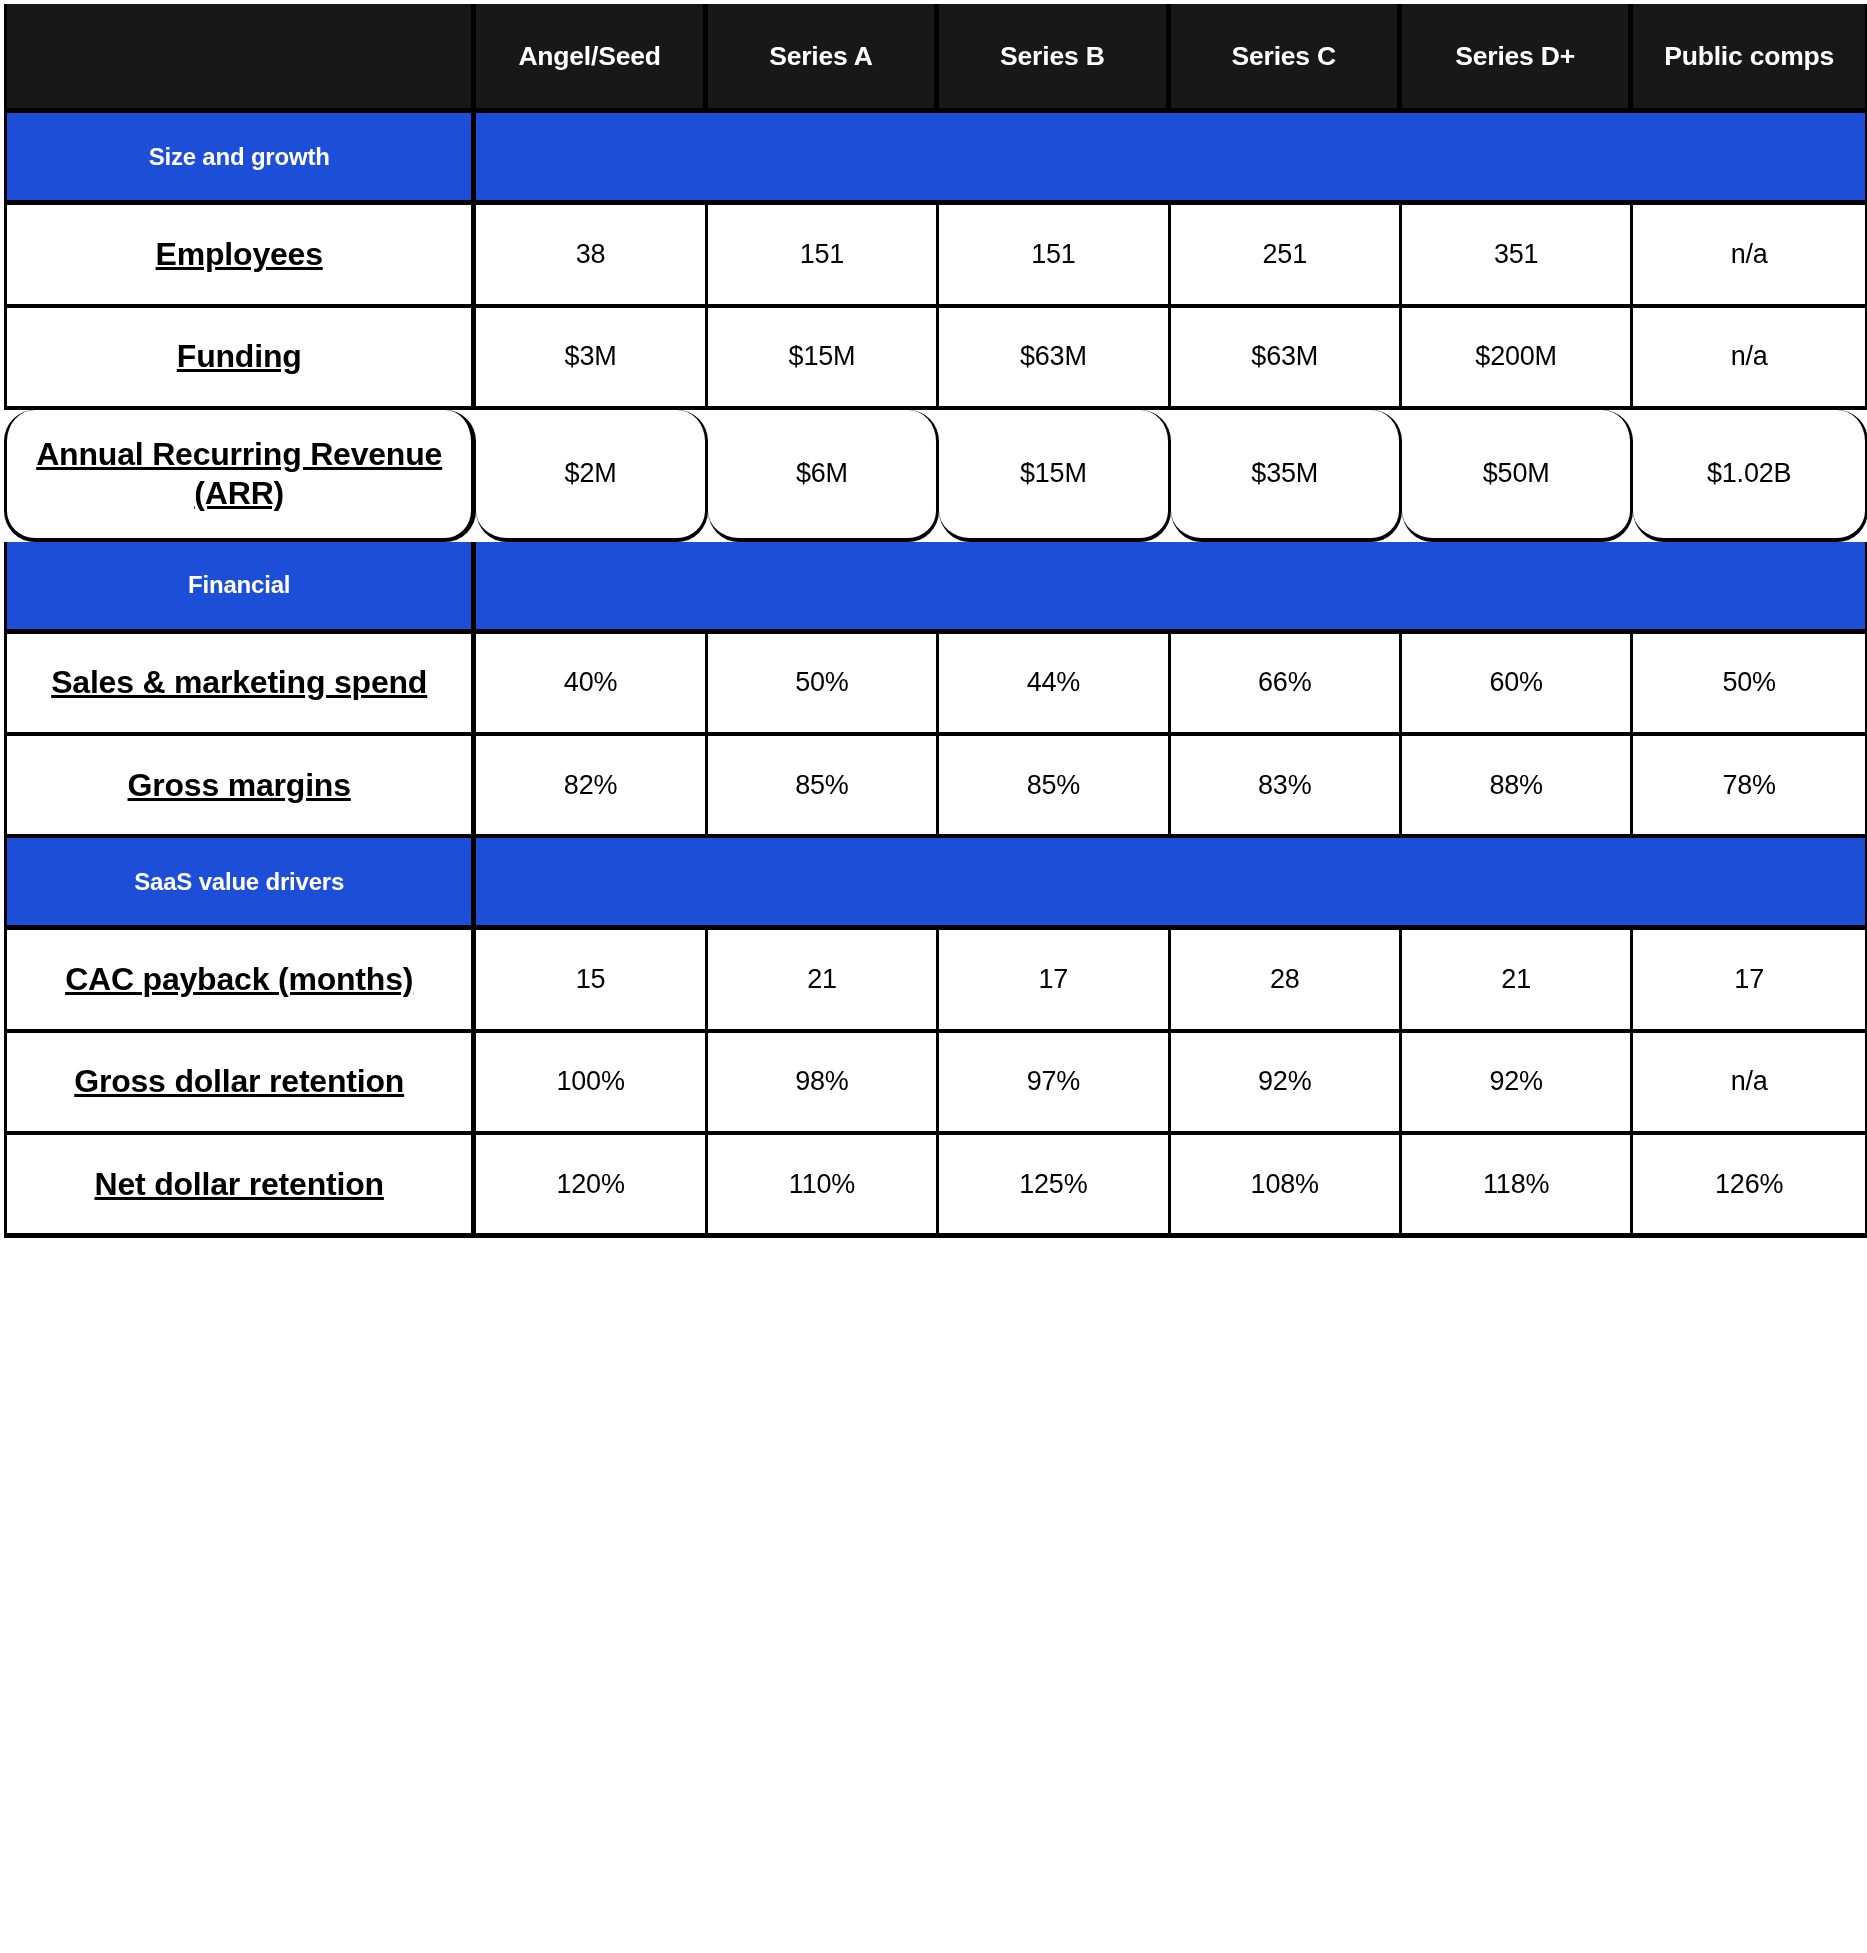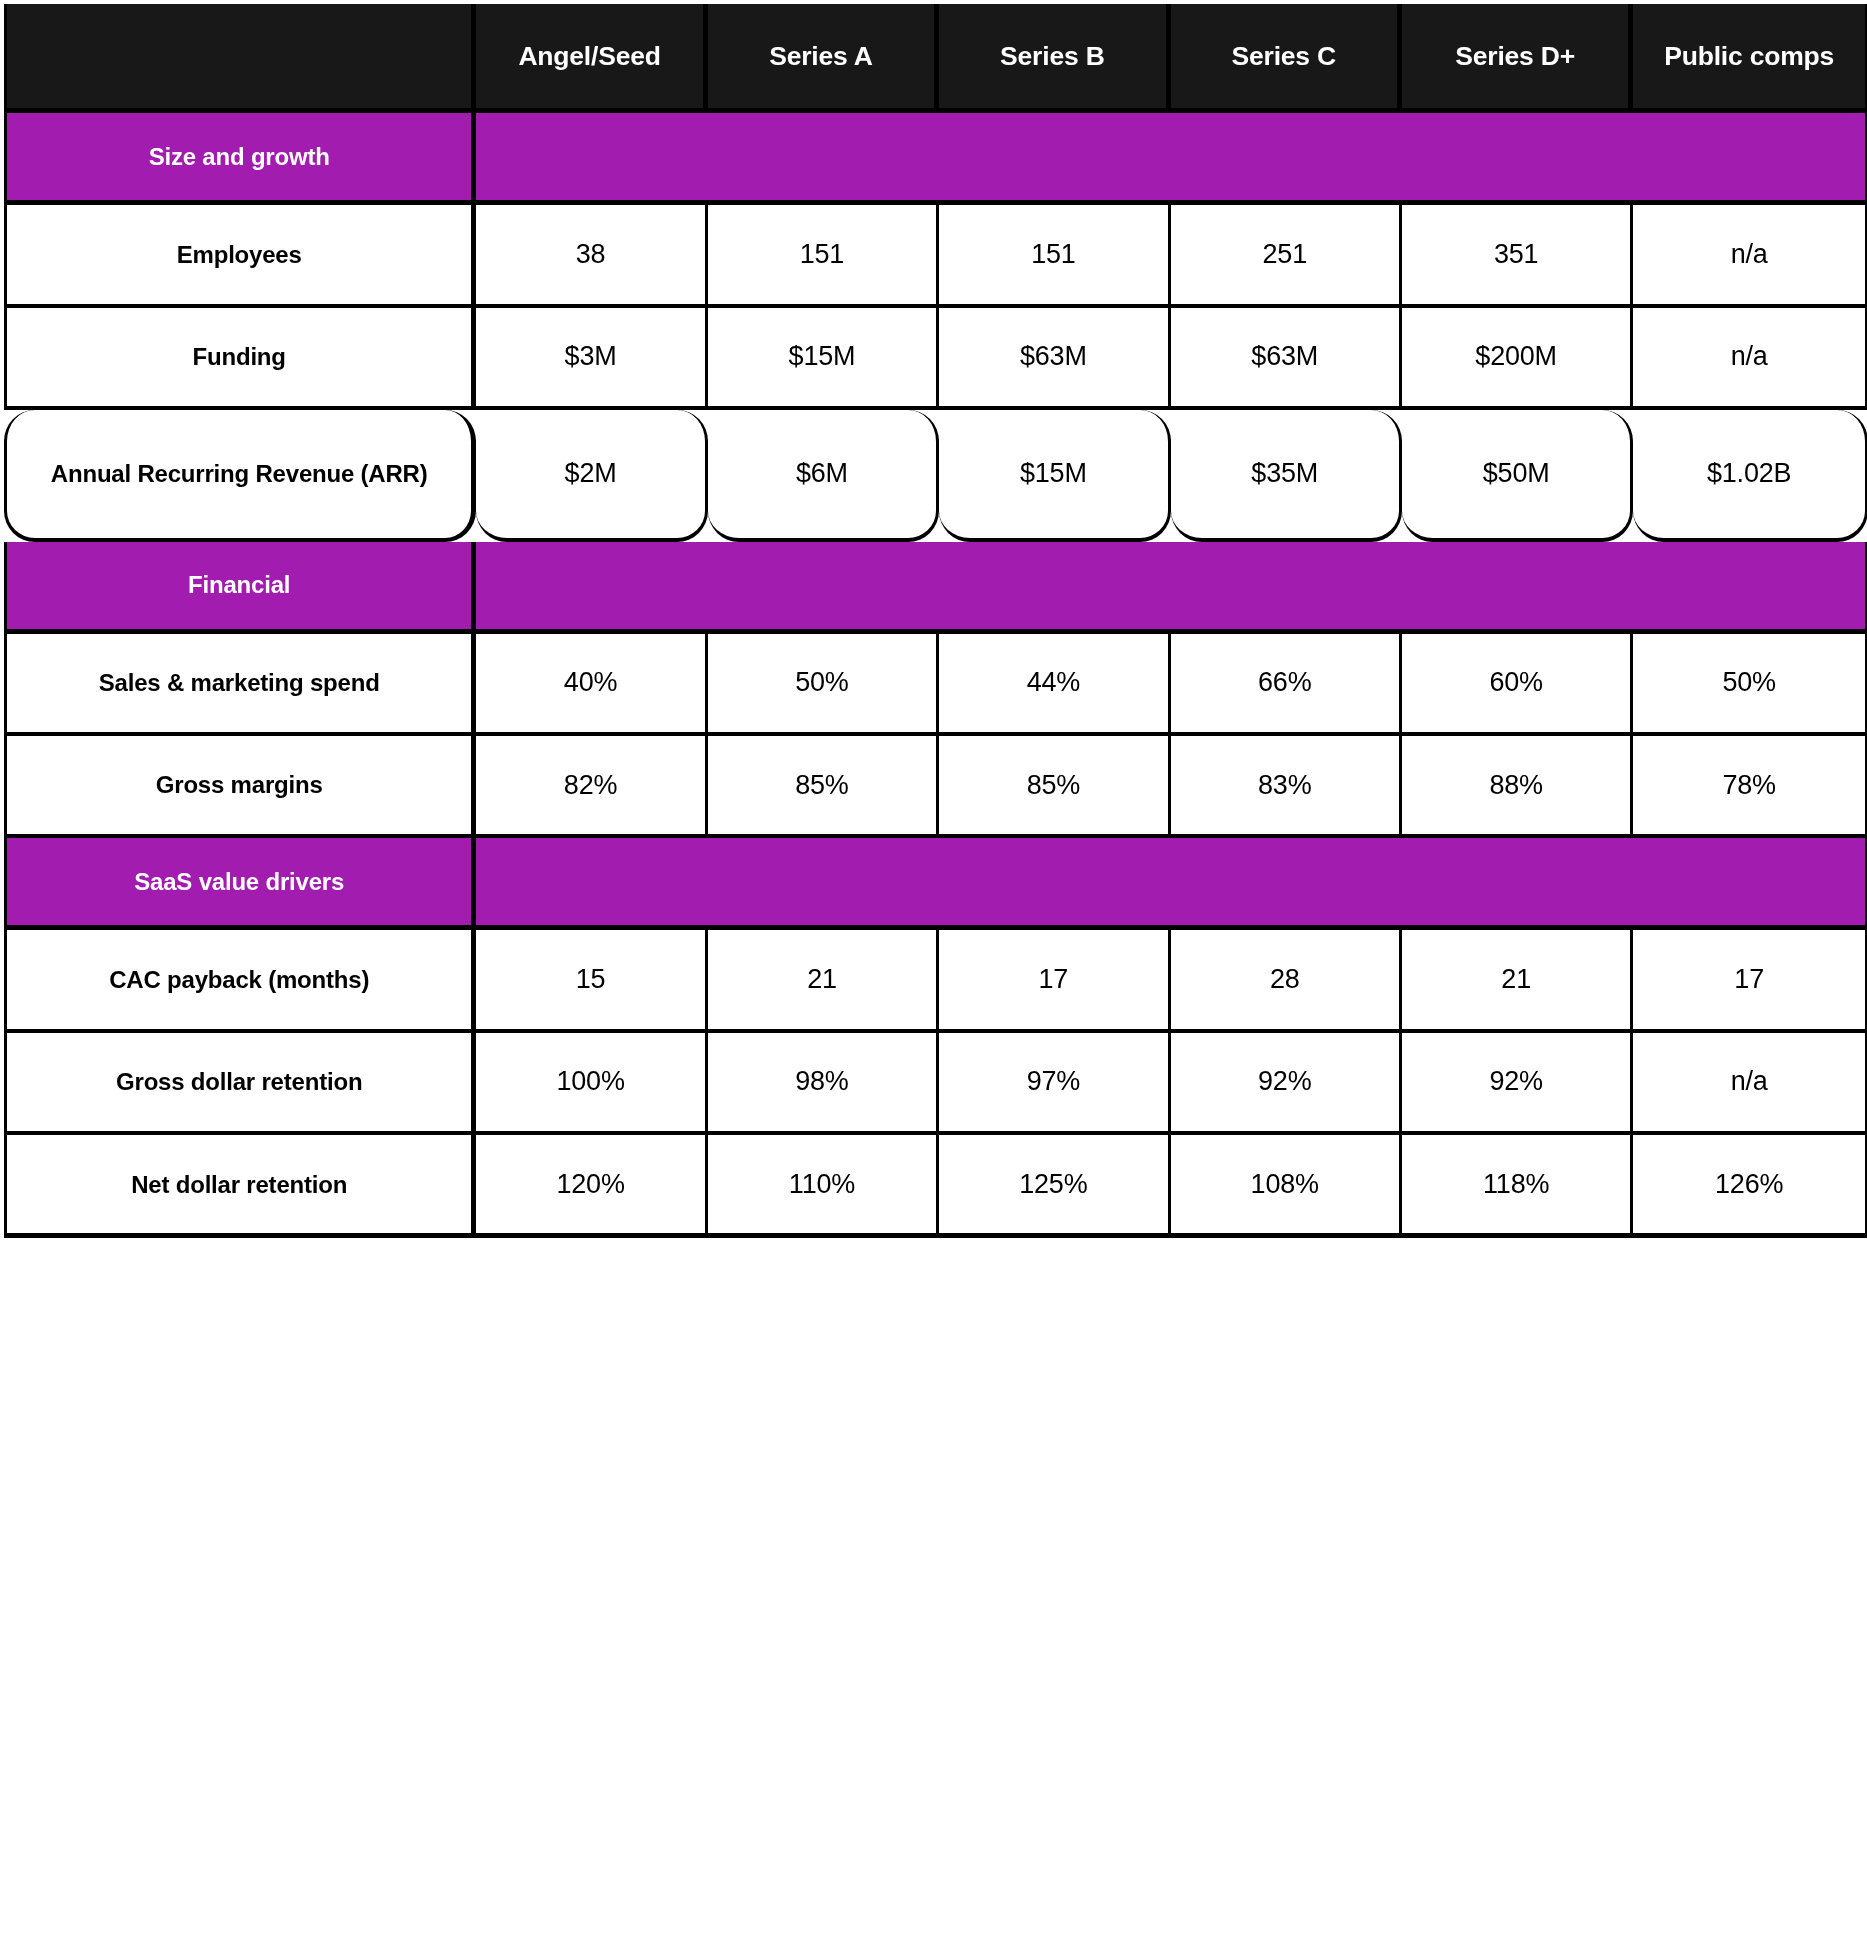--- a/index.html
+++ b/index.html
@@ -51,21 +51,21 @@
   }
   tr.header-row th.corner {
     border-right: 5.4px solid #000000;
   }
   tr.header-row th.last {
     border-right: 3.9px solid #000000;
   }
 
   
   tr.section-row td {
-    background: #a21caf;
+    background: #1d4ed8;
     color: #ffffff;
     height: 87px;
     vertical-align: middle;
     border-bottom: 5.4px solid #000000;
     padding: 0 7.8px;
   }
   tr.section-row td.section-label {
     text-align: center;
     font-size: 24px;
     font-weight: bold;
@@ -81,25 +81,26 @@
     background: #ffffff;
     height: 89px;
     vertical-align: middle;
     text-align: center;
     border-bottom: 4.7px solid #000000;
     border-right: 3.1px solid #000000;
     padding: 4.7px 6.2px;
     color: #000000;
   }
   tr.data-row td.row-label {
-    font-size: 24px;
+    font-size: 32px;
     font-weight: bold;
     border-right: 5.4px solid #000000;
     line-height: 1.22;
     letter-spacing: -0.2px;
+    text-decoration: underline;
   }
   tr.data-row td.value {
     font-size: 27px;
     font-weight: normal;
     letter-spacing: -0.2px;
   }
   tr.data-row td.last {
     border-right: 3.9px solid #000000;
   }
   tr.data-row.tall td { height: 118px; border-radius: 31px; }

